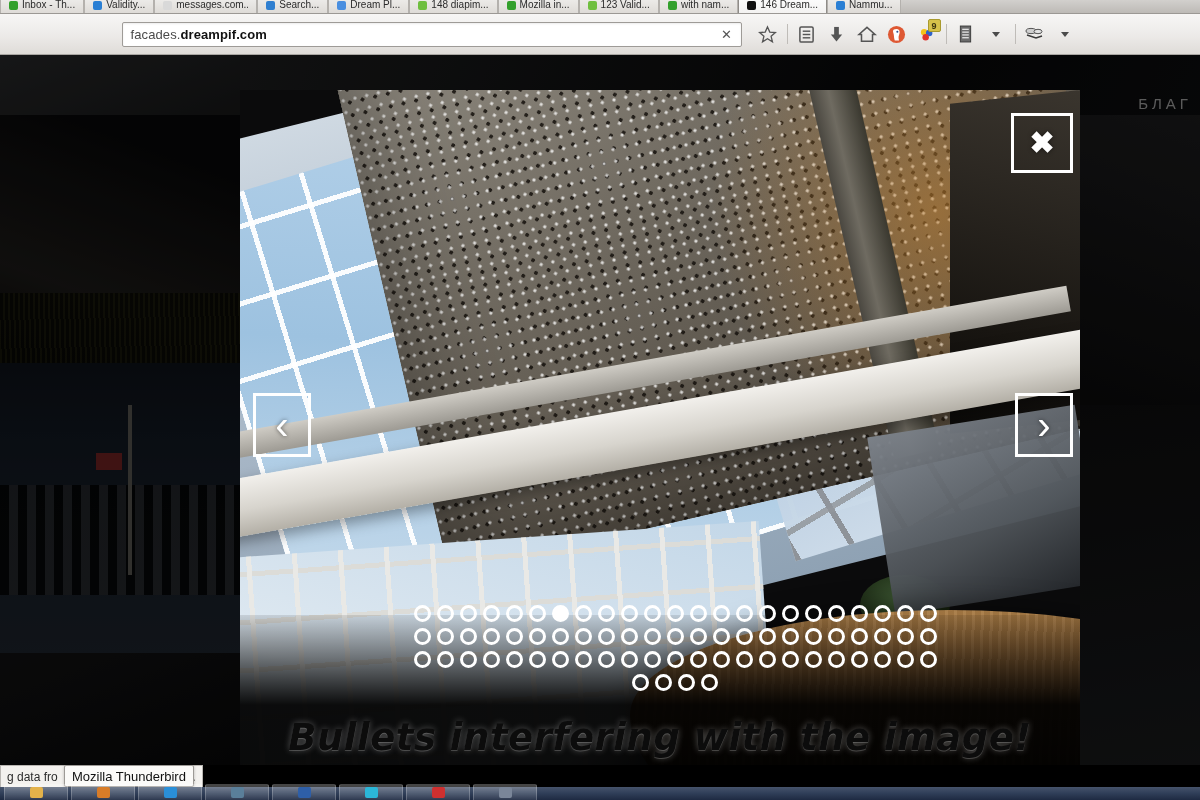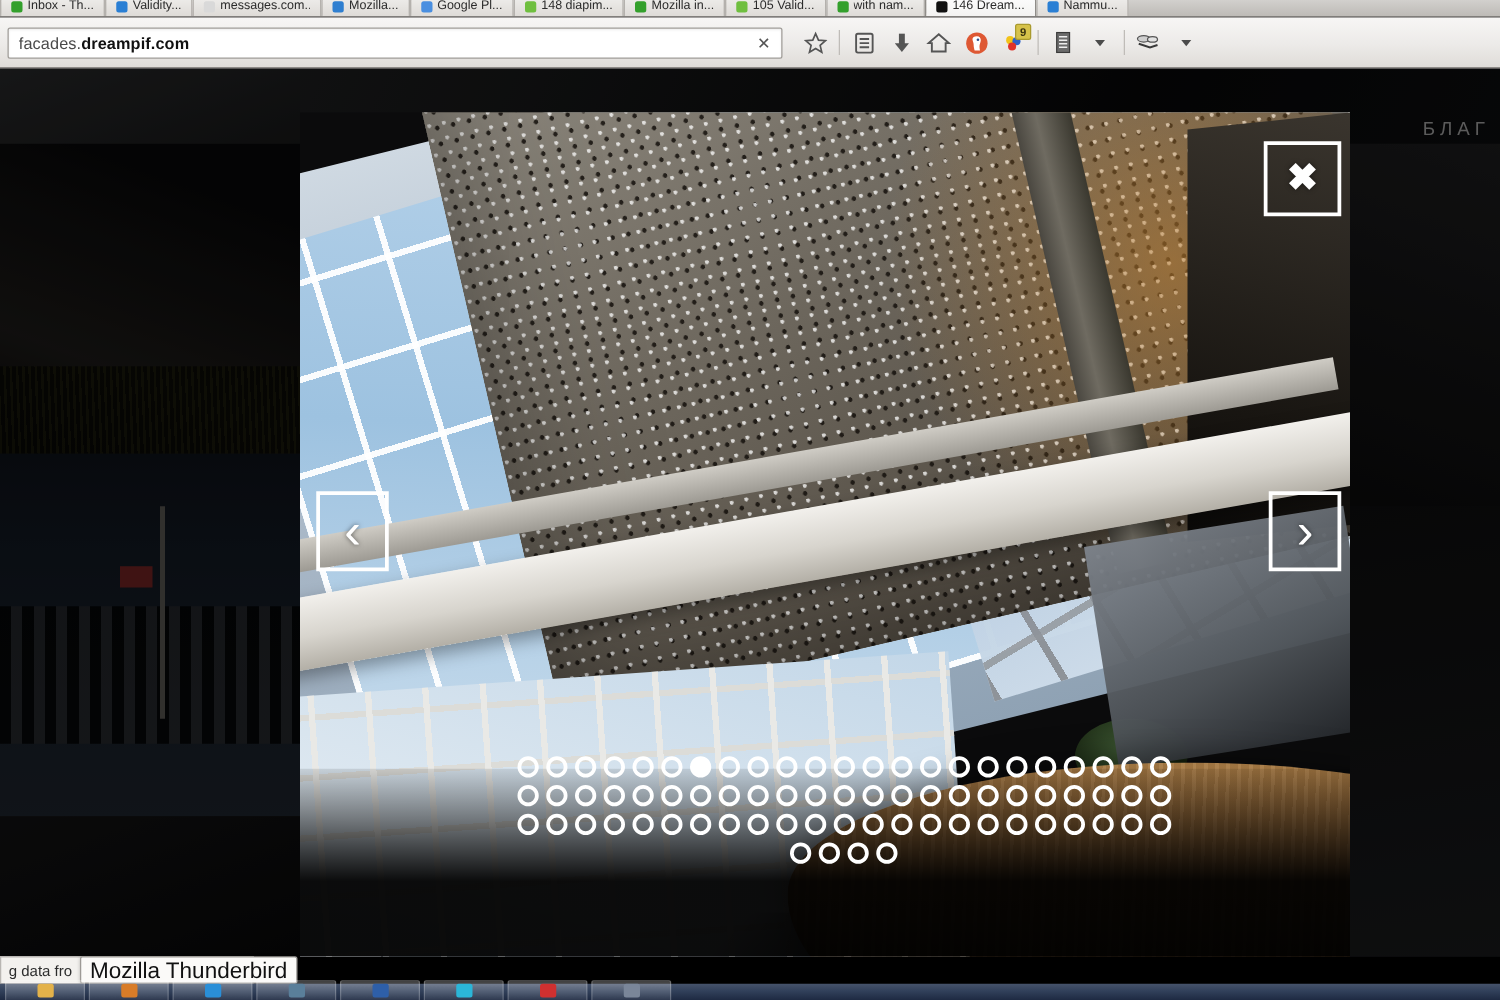--- a/index.html
+++ b/index.html
@@ -35,21 +35,21 @@
     width: 9px; height: 9px; border-radius: 2px; flex: 0 0 auto;
   }
   .tab .tlabel { overflow: hidden; text-overflow: clip; max-width: 72px;
     line-height: 10px; }
 
   
   .navbar {
     position: absolute; top: 14px; left: 0; width: 1200px; height: 41px;
     background: linear-gradient(#f7f6f5 0%, #eceae8 55%, #dfdcd8 100%);
     border-bottom: 1px solid #a9a6a2;
-    display: flex; align-items: center; padding: 0 6px; gap: 6px;
+    display: flex; align-items: center; padding: 0 6px; gap: 6px; justify-content: center;
   }
   .urlbar {
     flex: 0 0 auto; width: 620px; height: 25px;
     background: #fff; border: 1px solid #9e9b97; border-radius: 2px;
     display: flex; align-items: center; padding: 0 4px 0 8px;
     box-shadow: inset 0 1px 2px rgba(0,0,0,.08);
   }
   .urltext { flex: 1; font-size: 13px; color: #4a4a4a; letter-spacing: .1px; }
   .urltext b { color: #111; font-weight: 700; }
   .url-clear {
@@ -268,21 +268,21 @@
     position: absolute; left: 0; top: 0; height: 22px;
     background: #f3f1ee; border: 1px solid #b9b6b2; border-bottom: none;
     display: flex; align-items: center; padding: 0 6px;
     font-size: 12px; color: #2c2c2c; max-width: 215px; white-space: nowrap;
     overflow: hidden;
   }
   .tt-box {
     position: absolute; left: 64px; top: 0px; height: 22px;
     background: #fbfaf8; border: 1px solid #9d9a96; border-radius: 2px;
     display: flex; align-items: center; padding: 0 7px;
-    font-size: 18px; color: #111; box-shadow: 0 1px 3px rgba(0,0,0,.25);
+    font-size: 13px; color: #111; box-shadow: 0 1px 3px rgba(0,0,0,.25);
   }
   .taskbar {
     position: absolute; left: 0; top: 787px; width: 1200px; height: 13px;
     background: linear-gradient(180deg,#46536b 0%, #31405a 45%, #1e2a42 100%);
     display: flex; align-items: center; gap: 3px; padding-left: 4px;
     border-top: 1px solid #6a7party;
   }
   .task {
     width: 64px; height: 18px; margin-top: -2px;
     background: linear-gradient(180deg, rgba(255,255,255,.28), rgba(255,255,255,.06));
@@ -304,37 +304,37 @@
       <div class="tab">
         <span class="favicon" style="background: rgb(42, 127, 212);"></span>
         <span class="tlabel">Validity...</span>
       </div>
       <div class="tab">
         <span class="favicon" style="background: rgb(217, 217, 217);"></span>
         <span class="tlabel">messages.com...</span>
       </div>
       <div class="tab">
         <span class="favicon" style="background: rgb(47, 127, 208);"></span>
-        <span class="tlabel">Mozilla...</span>
+        <span class="tlabel">Search...</span>
       </div>
       <div class="tab">
         <span class="favicon" style="background: rgb(74, 143, 224);"></span>
-        <span class="tlabel">Google Pl...</span>
+        <span class="tlabel">Dream Pl...</span>
       </div>
       <div class="tab">
         <span class="favicon" style="background: rgb(111, 191, 63);"></span>
         <span class="tlabel">148 diapim...</span>
       </div>
       <div class="tab">
         <span class="favicon" style="background: rgb(51, 160, 44);"></span>
         <span class="tlabel">Mozilla in...</span>
       </div>
       <div class="tab">
         <span class="favicon" style="background: rgb(111, 191, 63);"></span>
-        <span class="tlabel">105 Valid...</span>
+        <span class="tlabel">123 Valid...</span>
       </div>
       <div class="tab">
         <span class="favicon" style="background: rgb(51, 160, 44);"></span>
         <span class="tlabel">with nam...</span>
       </div>
       <div class="tab active">
         <span class="favicon" style="background: rgb(17, 17, 17);"></span>
         <span class="tlabel">146 Dream...</span>
       </div>
       <div class="tab">
@@ -529,20 +529,21 @@
         <div class="bullet"></div>
         <div class="bullet"></div>
         <div class="bullet"></div>
         <div class="bullet"></div>
         <div class="bullet"></div>
         <div class="bullet"></div>
         <div class="bullet"></div>
         <div class="bullet"></div>
       </div>
 
+    <div class="caption">Bullets interfering with the image!</div>
   </div>
 
   <div class="tooltip-row">
     <div class="statusbar">
       <span>g data fro</span>
       <span style="margin-left:118px">m...</span>
     </div>
     <div class="tt-box">Mozilla Thunderbird</div>
   </div>
 

